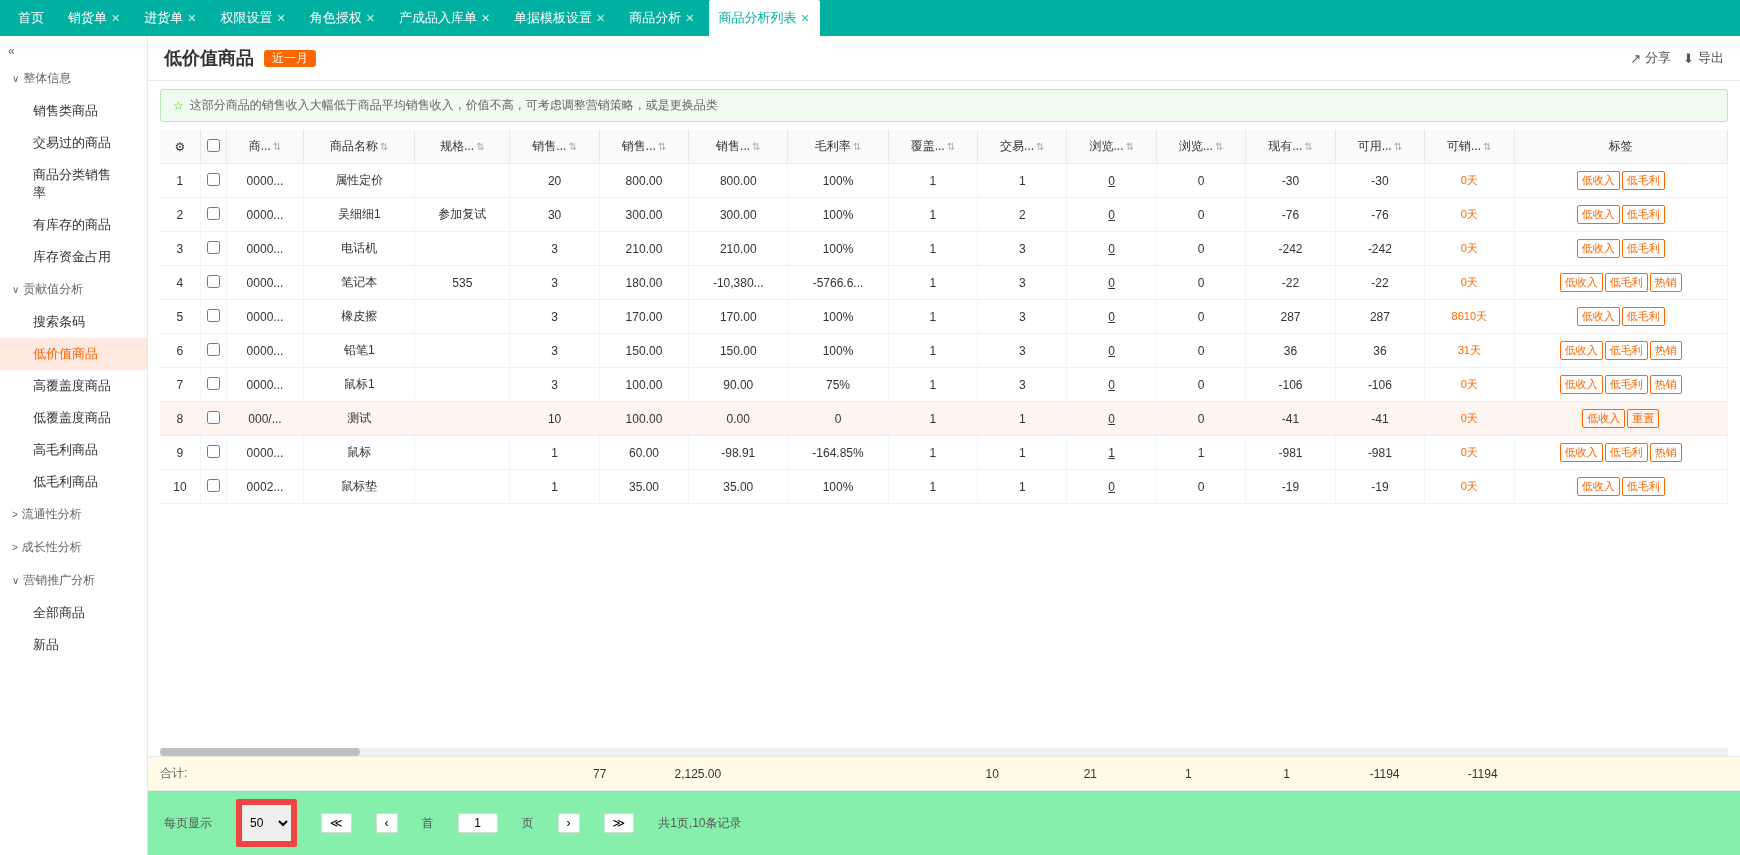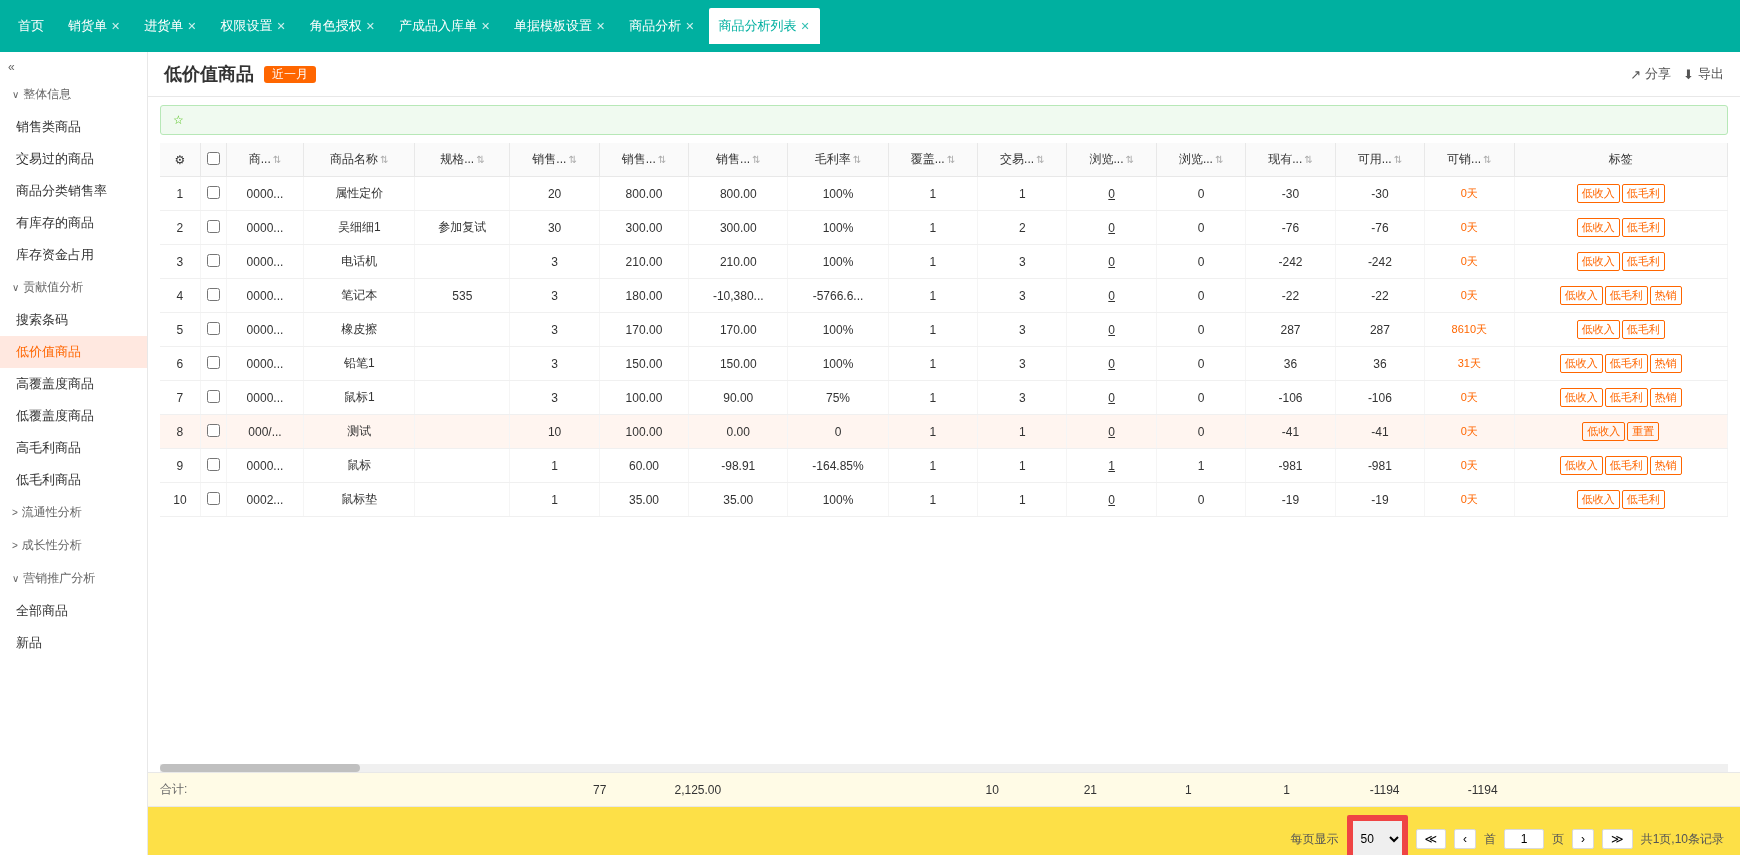--- a/index.html
+++ b/index.html
@@ -3,21 +3,21 @@
   <meta charset="utf-8">
   <style>
     * { box-sizing: border-box; margin: 0; padding: 0; }
     body { font-family: 'Microsoft YaHei', sans-serif; font-size: 12px; background: #f5f5f5; color: #333; }
     
     
     .top-nav {
       display: flex;
       align-items: center;
       background: #00b0a0;
-      height: 52px;
+      height: 36px;
       padding: 0 8px;
       gap: 4px;
     }
     .nav-item {
       color: #fff;
       padding: 0 10px;
       height: 36px;
       display: flex;
       align-items: center;
       cursor: pointer;
@@ -44,21 +44,21 @@
     .sidebar-group-header {
       display: flex;
       align-items: center;
       padding: 8px 12px;
       font-size: 12px;
       color: #666;
       cursor: pointer;
     }
     .sidebar-group-header .arrow { margin-right: 4px; font-size: 10px; }
     .sidebar-item {
-      padding: 7px 16px;
+      padding: 7px 33px;
       font-size: 13px;
       color: #333;
       cursor: pointer;
     }
     .sidebar-item.active { background: #ffe8e0; color: #ff6600; }
 
     
     .content {
       flex: 1;
       display: flex;
@@ -194,25 +194,24 @@
       font-size: 12px;
     }
     .footer-total .label { color: #666; margin-right: 20px; }
     .footer-total .values { display: flex; gap: 0; flex: 1; }
     .footer-cell { flex: 1; text-align: center; }
 
     
     .pagination {
       display: flex;
       align-items: center;
-      justify-content: flex-end;
       padding: 8px 16px;
       border-top: 1px solid #e8e8e8;
-      background: #fde047;
-      gap: 8px;
+      background: #86efac;
+      gap: 24px;
       font-size: 12px;
       color: #555;
     }
     .page-btn {
       border: 1px solid #d9d9d9;
       background: #fff;
       padding: 2px 8px;
       border-radius: 2px;
       cursor: pointer;
       font-size: 12px;
@@ -344,20 +343,21 @@
         </div>
         <div class="action-btn">
           <span>⬇</span>
           <span>导出</span>
         </div>
       </div>
     </div>
 
     <div class="info-bar">
       <span style="color:#52c41a;">☆</span>
+      <span>这部分商品的销售收入大幅低于商品平均销售收入，价值不高，可考虑调整营销策略，或是更换品类</span>
     </div>
 
     <div class="table-wrapper">
       <table>
         <thead>
           <tr>
             <th>⚙</th>
             <th class="checkbox-cell"><input type="checkbox" style=""></th>
             <th>商...<span class="sort-icon">⇅</span></th>
             <th>商品名称<span class="sort-icon">⇅</span></th>

